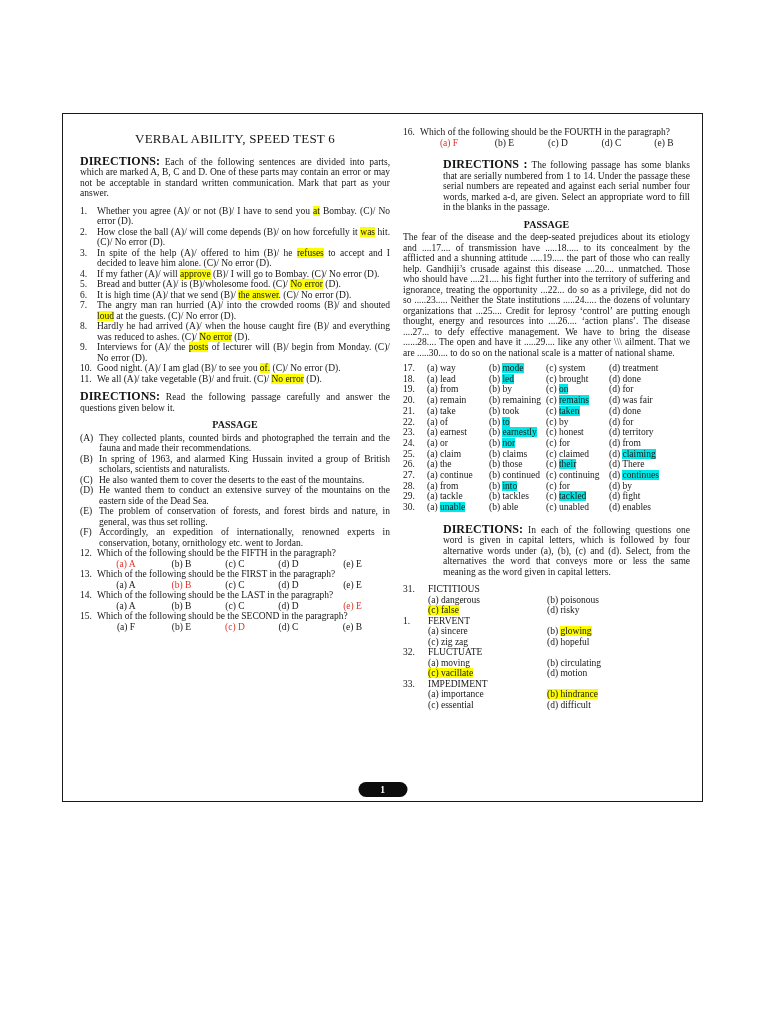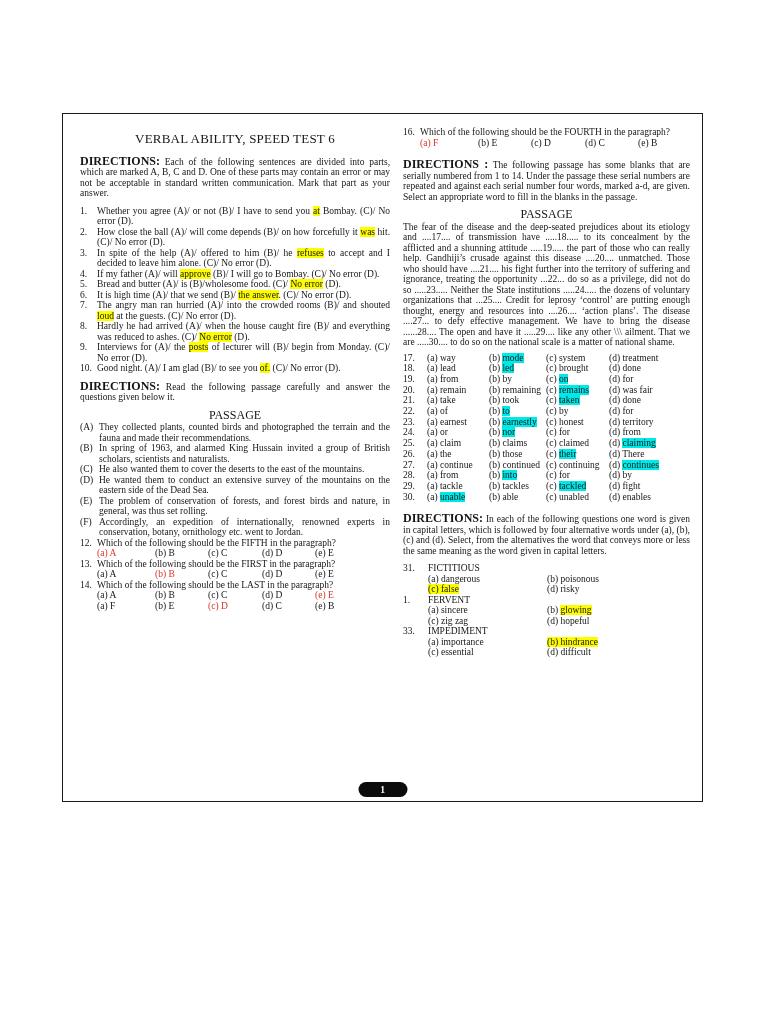--- a/index.html
+++ b/index.html
@@ -17,32 +17,32 @@
     font-size:9.5px;line-height:10.5px;
   }
   .col{min-width:0;}
   .col.left{width:310px;flex:none;}
   .col.right{flex:1;}
   .title{
     text-align:center;font-weight:normal;font-size:13px;letter-spacing:.2px;
     margin:7px 0 11px 0;
   }
   .dir{margin:0 0 7px 0;text-align:justify;}
-  .dir.mt{margin-top:11px;}
+  .dir.mt{margin-top:11px;margin-left:40px;}
   .dlabel{font-weight:bold;font-size:12px;}
   .list{margin:0 0 7px 0;}
   .item{display:flex;}
   .item .num{flex:0 0 17px;}
   .item .num.wide{flex:0 0 19px;}
   .item .body{flex:1;text-align:justify;min-width:0;}
   .opts5{
     display:grid;grid-template-columns:58px 53px 54px 53px auto;
-    padding-left:17px;white-space:nowrap;
-  }
-  .passage-h{text-align:center;font-weight:normal;font-size:12px;margin:2px 0 2px 0;}
+    padding-left:17px;white-space:nowrap;text-align:center;
+  }
+  .passage-h{text-align:center;font-weight:bold;font-size:10px;margin:2px 0 2px 0;}
   .passage-text{margin:0 0 5px 0;text-align:justify;}
   #fill-items{margin:0 0 4px 0;}
   .frow{
     display:grid;grid-template-columns:24px 62px 57px 63px auto;
     line-height:10.7px;white-space:nowrap;
   }
   .syn-item{margin:0;}
   .syn-head{display:flex;}
   .syn-head .num{flex:0 0 25px;}
   .syn-opts{display:grid;grid-template-columns:119px auto;padding-left:25px;}
@@ -100,20 +100,24 @@
               <span class="body"><span>Hardly he had arrived (A)/ when the house caught fire (B)/ and everything was reduced to ashes. (C)/ </span><span class="hl-y">No error</span><span> (D).</span></span>
             </div>
             <div class="item">
               <span class="num">9.</span>
               <span class="body"><span>Interviews for (A)/ the </span><span class="hl-y">posts</span><span> of lecturer will (B)/ begin from Monday. (C)/ No error (D).</span></span>
             </div>
             <div class="item">
               <span class="num">10.</span>
               <span class="body"><span>Good night. (A)/ I am glad (B)/ to see you </span><span class="hl-y">of.</span><span> (C)/ No error (D).</span></span>
             </div>
+            <div class="item">
+              <span class="num">11.</span>
+              <span class="body"><span>We all (A)/ take vegetable (B)/ and fruit. (C)/ </span><span class="hl-y">No error</span><span> (D).</span></span>
+            </div>
           </div>
         <p class="dir"><span class="dlabel">DIRECTIONS:</span> <span>Read the following passage carefully and answer the questions given below it.</span></p>
         <div class="passage-h">PASSAGE</div>
         <div id="passage-items">
             <div class="item">
               <span class="num wide">(A)</span>
               <span class="body">They collected plants, counted birds and photographed the terrain and the fauna and made their recommendations.</span>
             </div>
             <div class="item">
               <span class="num wide">(B)</span>
@@ -162,20 +166,24 @@
             <div class="item">
               <span class="num">14.</span>
               <span class="body">Which of the following should be the LAST in the paragraph?</span>
             </div>
             <div class="opts5">
               <span>(a) A</span>
               <span>(b) B</span>
               <span>(c) C</span>
               <span>(d) D</span>
               <span class="red">(e) E</span>
+            </div>
+            <div class="item">
+              <span class="num">15.</span>
+              <span class="body">Which of the following should be the SECOND in the paragraph?</span>
             </div>
             <div class="opts5">
               <span>(a) F</span>
               <span>(b) E</span>
               <span class="red">(c) D</span>
               <span>(d) C</span>
               <span>(e) B</span>
             </div>
           </div>
       </div>
@@ -318,20 +326,32 @@
               </div>
               <div class="syn-opts">
                 <span><span>(a) sincere</span></span>
                 <span><span>(b) </span><span class="hl-y">glowing</span></span>
                 <span><span>(c) zig zag</span></span>
                 <span><span>(d) hopeful</span></span>
               </div>
             </div>
             <div class="syn-item">
               <div class="syn-head">
+                <span class="num">32.</span>
+                <span>FLUCTUATE</span>
+              </div>
+              <div class="syn-opts">
+                <span><span>(a) moving</span></span>
+                <span><span>(b) circulating</span></span>
+                <span><span class="hl-y">(c) vacillate</span></span>
+                <span><span>(d) motion</span></span>
+              </div>
+            </div>
+            <div class="syn-item">
+              <div class="syn-head">
                 <span class="num">33.</span>
                 <span>IMPEDIMENT</span>
               </div>
               <div class="syn-opts">
                 <span><span>(a) importance</span></span>
                 <span><span class="hl-y">(b) hindrance</span></span>
                 <span><span>(c) essential</span></span>
                 <span><span>(d) difficult</span></span>
               </div>
             </div>

